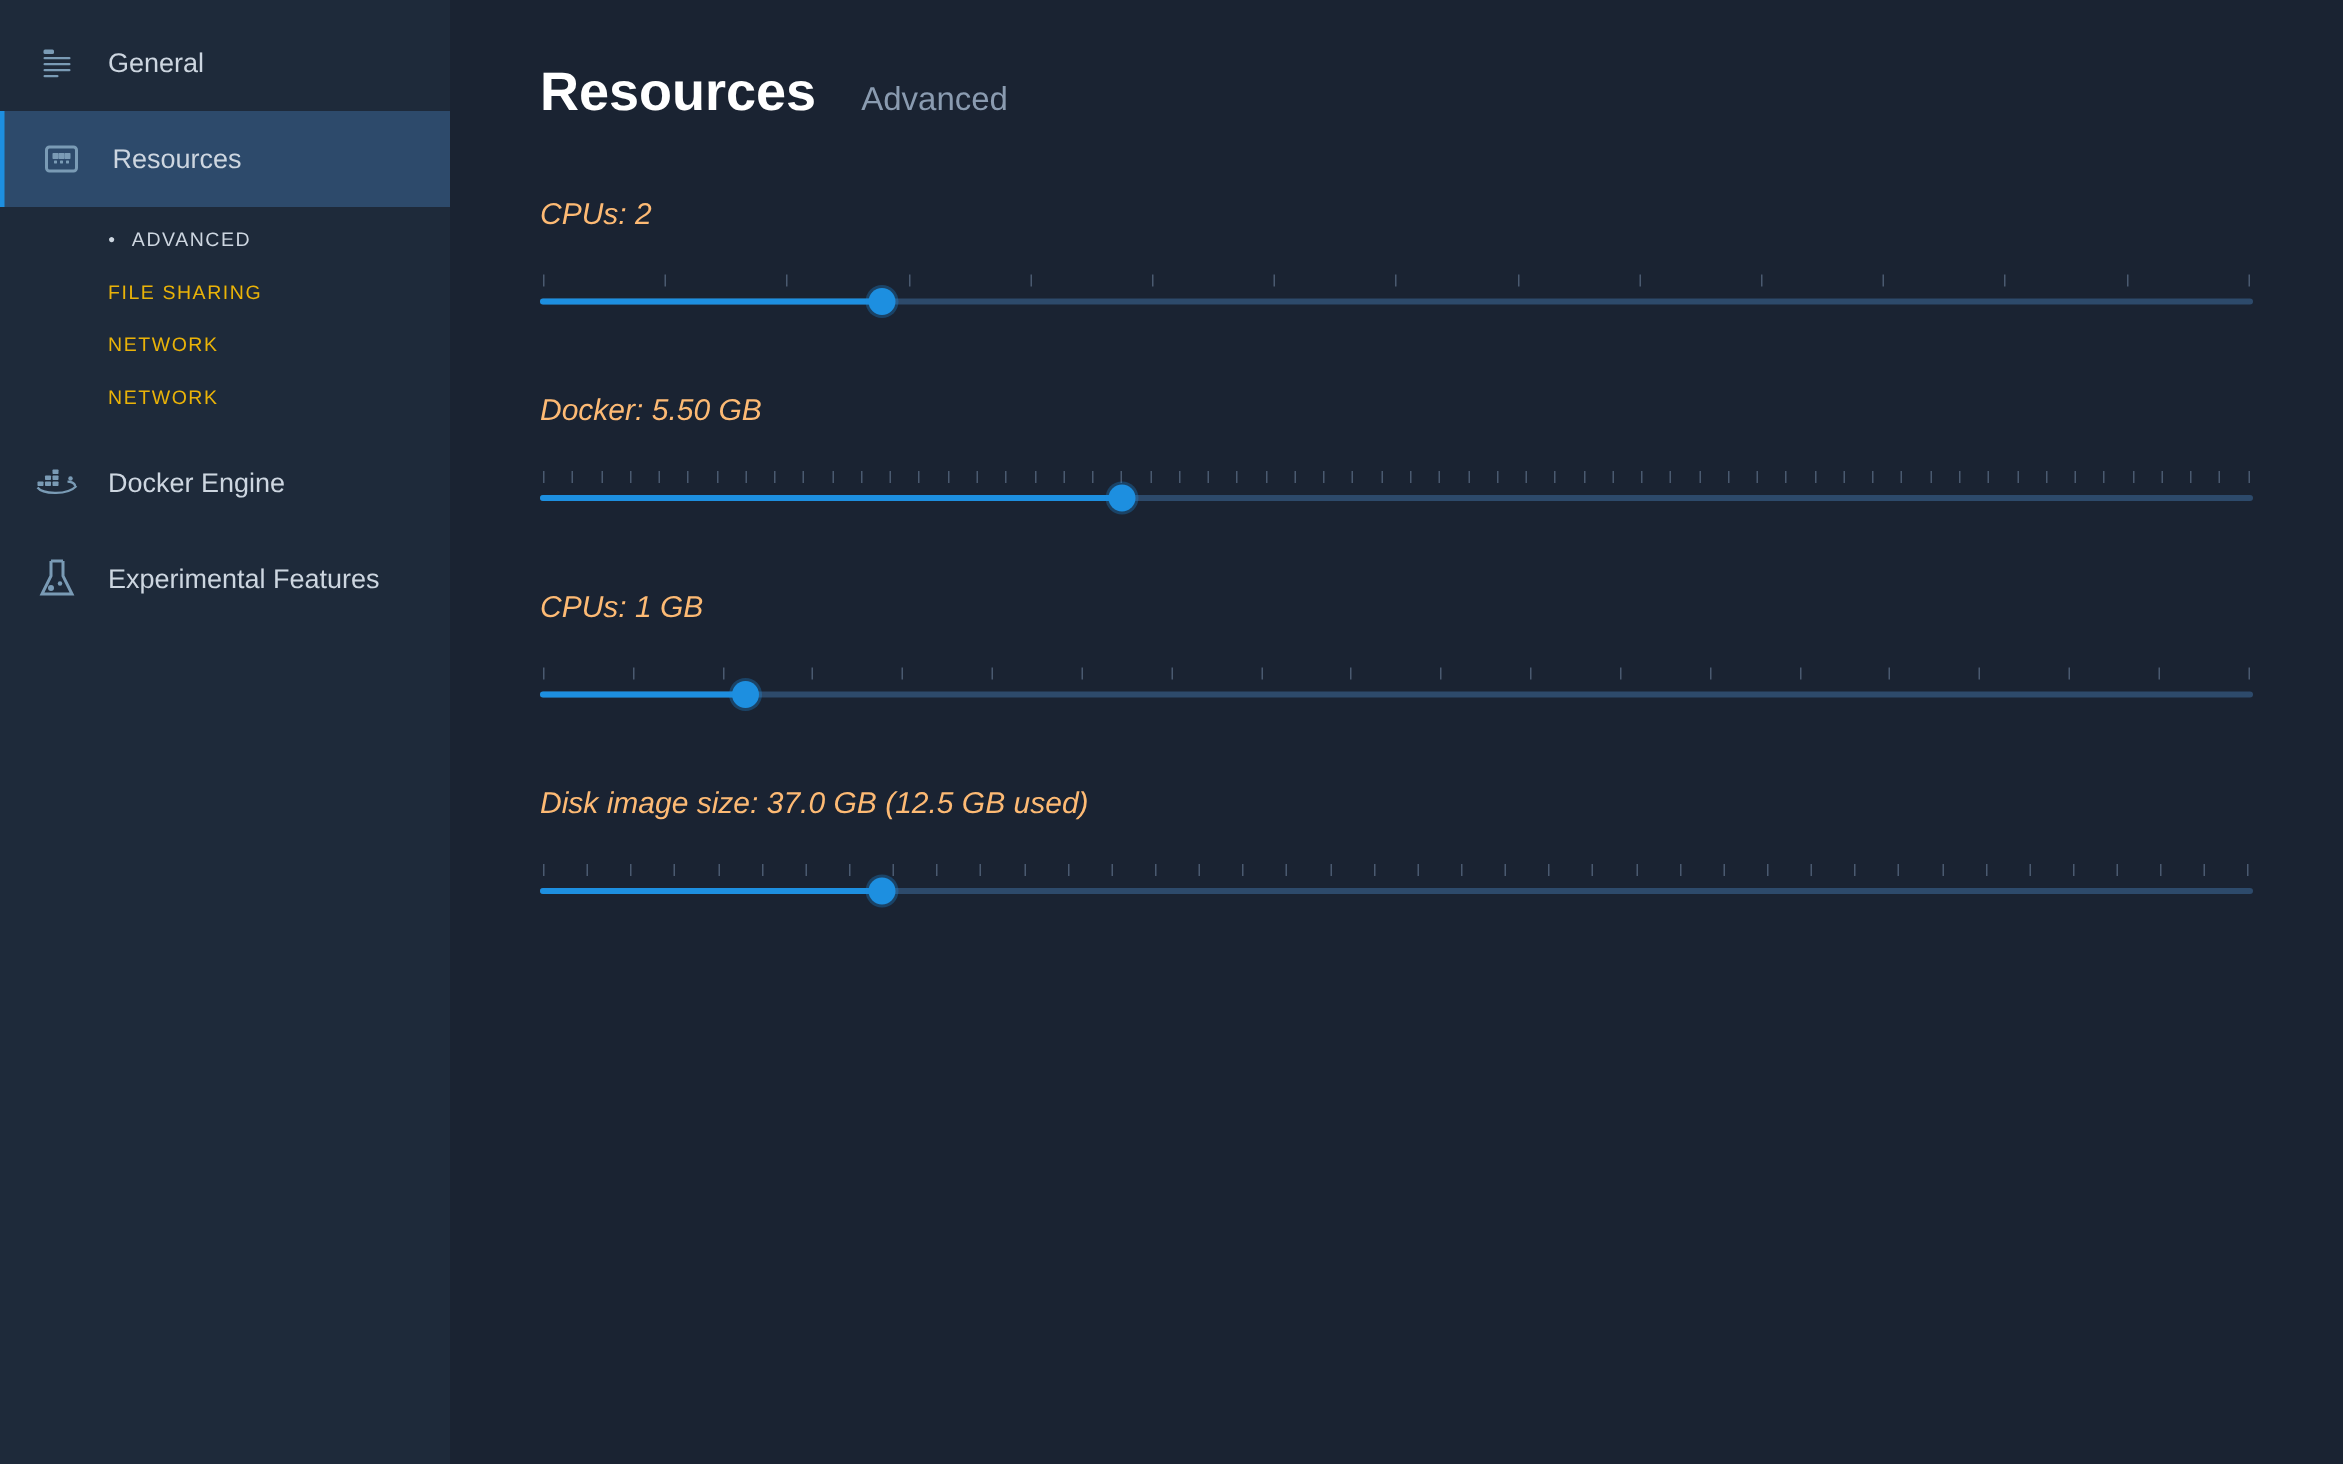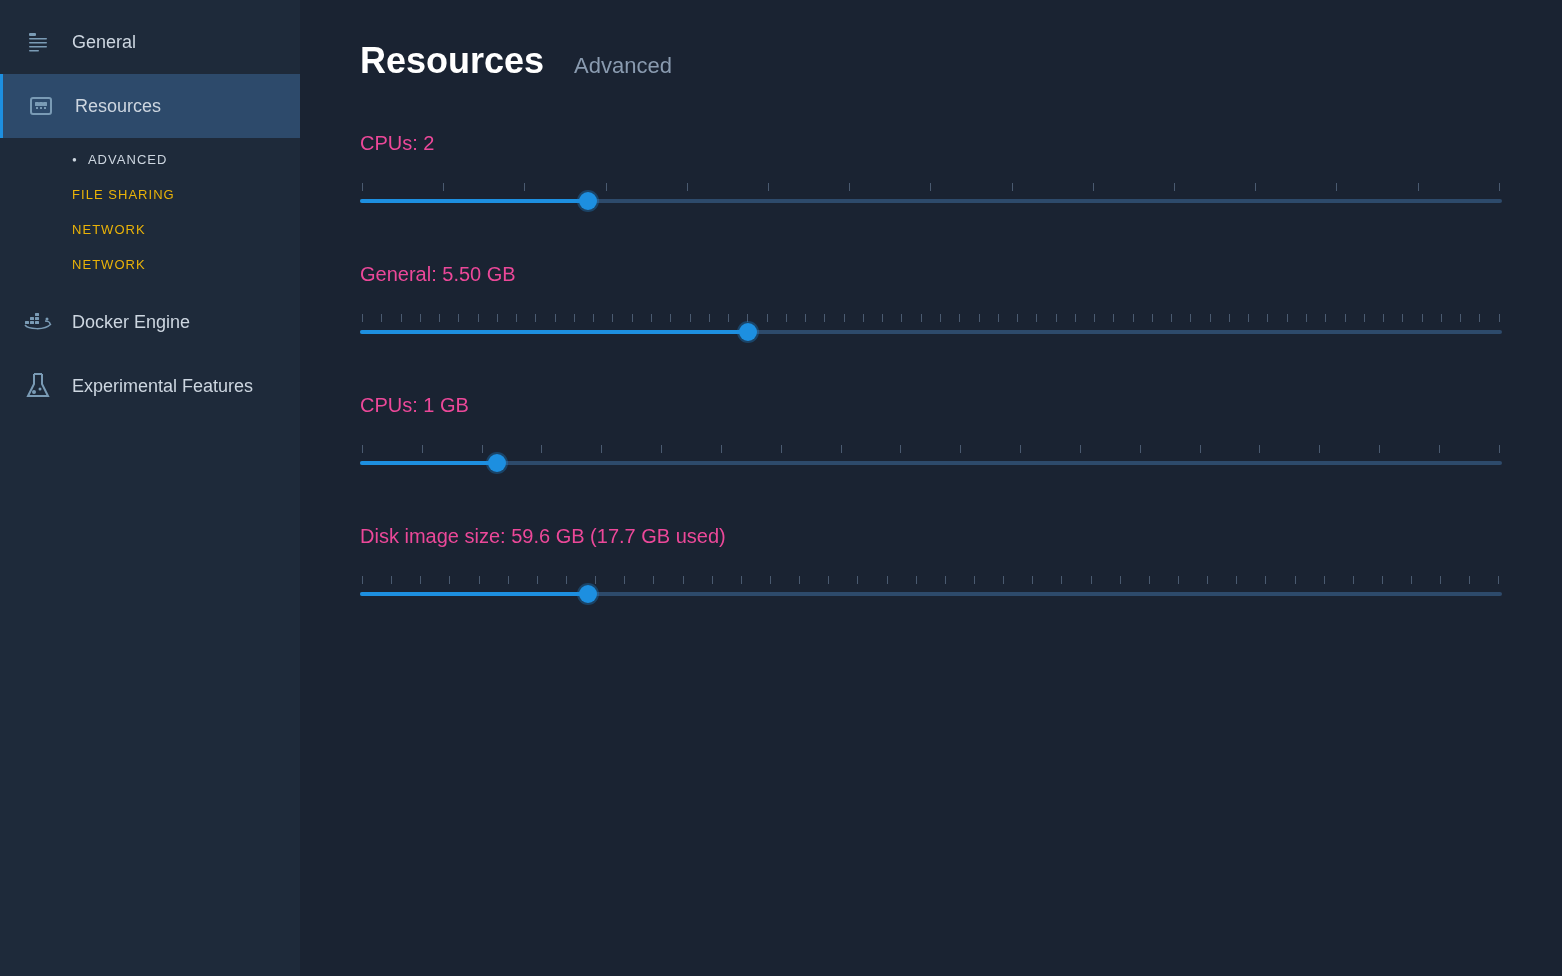--- a/index.html
+++ b/index.html
@@ -109,22 +109,23 @@
       margin-bottom: 50px;
     }
 
     .slider-label {
       font-size: 20px;
       color: #8a9bb0;
       margin-bottom: 18px;
     }
 
     .slider-label span {
-      color: #ec4899;
+      color: #fdba74;
       font-weight: 500;
+      font-style: italic;
     }
 
     .slider-container {
       position: relative;
       width: 100%;
       padding: 10px 0;
     }
 
     
     .slider-ticks {
@@ -285,21 +286,21 @@
       </div>
       <div class="slider-track">
         <div class="slider-fill" style="width: 20%;"></div>
         <div class="slider-thumb" style="left: 20%;"></div>
       </div>
     </div>
   </div>
 
   <div class="slider-section">
     <div class="slider-label">
-      <span>General: </span><span>5.50 GB</span>
+      <span>Docker: </span><span>5.50 GB</span>
     </div>
     <div class="slider-container">
       <div class="slider-ticks" style="display:flex; justify-content:space-between; margin-bottom:8px;">
         <div class="tick"></div>
           <div class="tick"></div>
           <div class="tick"></div>
           <div class="tick"></div>
         <div class="tick"></div>
           <div class="tick"></div>
           <div class="tick"></div>
@@ -393,21 +394,21 @@
       </div>
       <div class="slider-track">
         <div class="slider-fill" style="width: 12%;"></div>
         <div class="slider-thumb" style="left: 12%;"></div>
       </div>
     </div>
   </div>
 
   <div class="slider-section disk-section">
     <div class="slider-label">
-      <span>Disk image size: </span><span>59.6 GB (17.7 GB used)</span>
+      <span>Disk image size: </span><span>37.0 GB (12.5 GB used)</span>
     </div>
     <div class="slider-container">
       <div class="slider-ticks">
         <div class="tick"></div>
           <div class="tick"></div>
           <div class="tick"></div>
           <div class="tick"></div>
         <div class="tick"></div>
           <div class="tick"></div>
           <div class="tick"></div>

